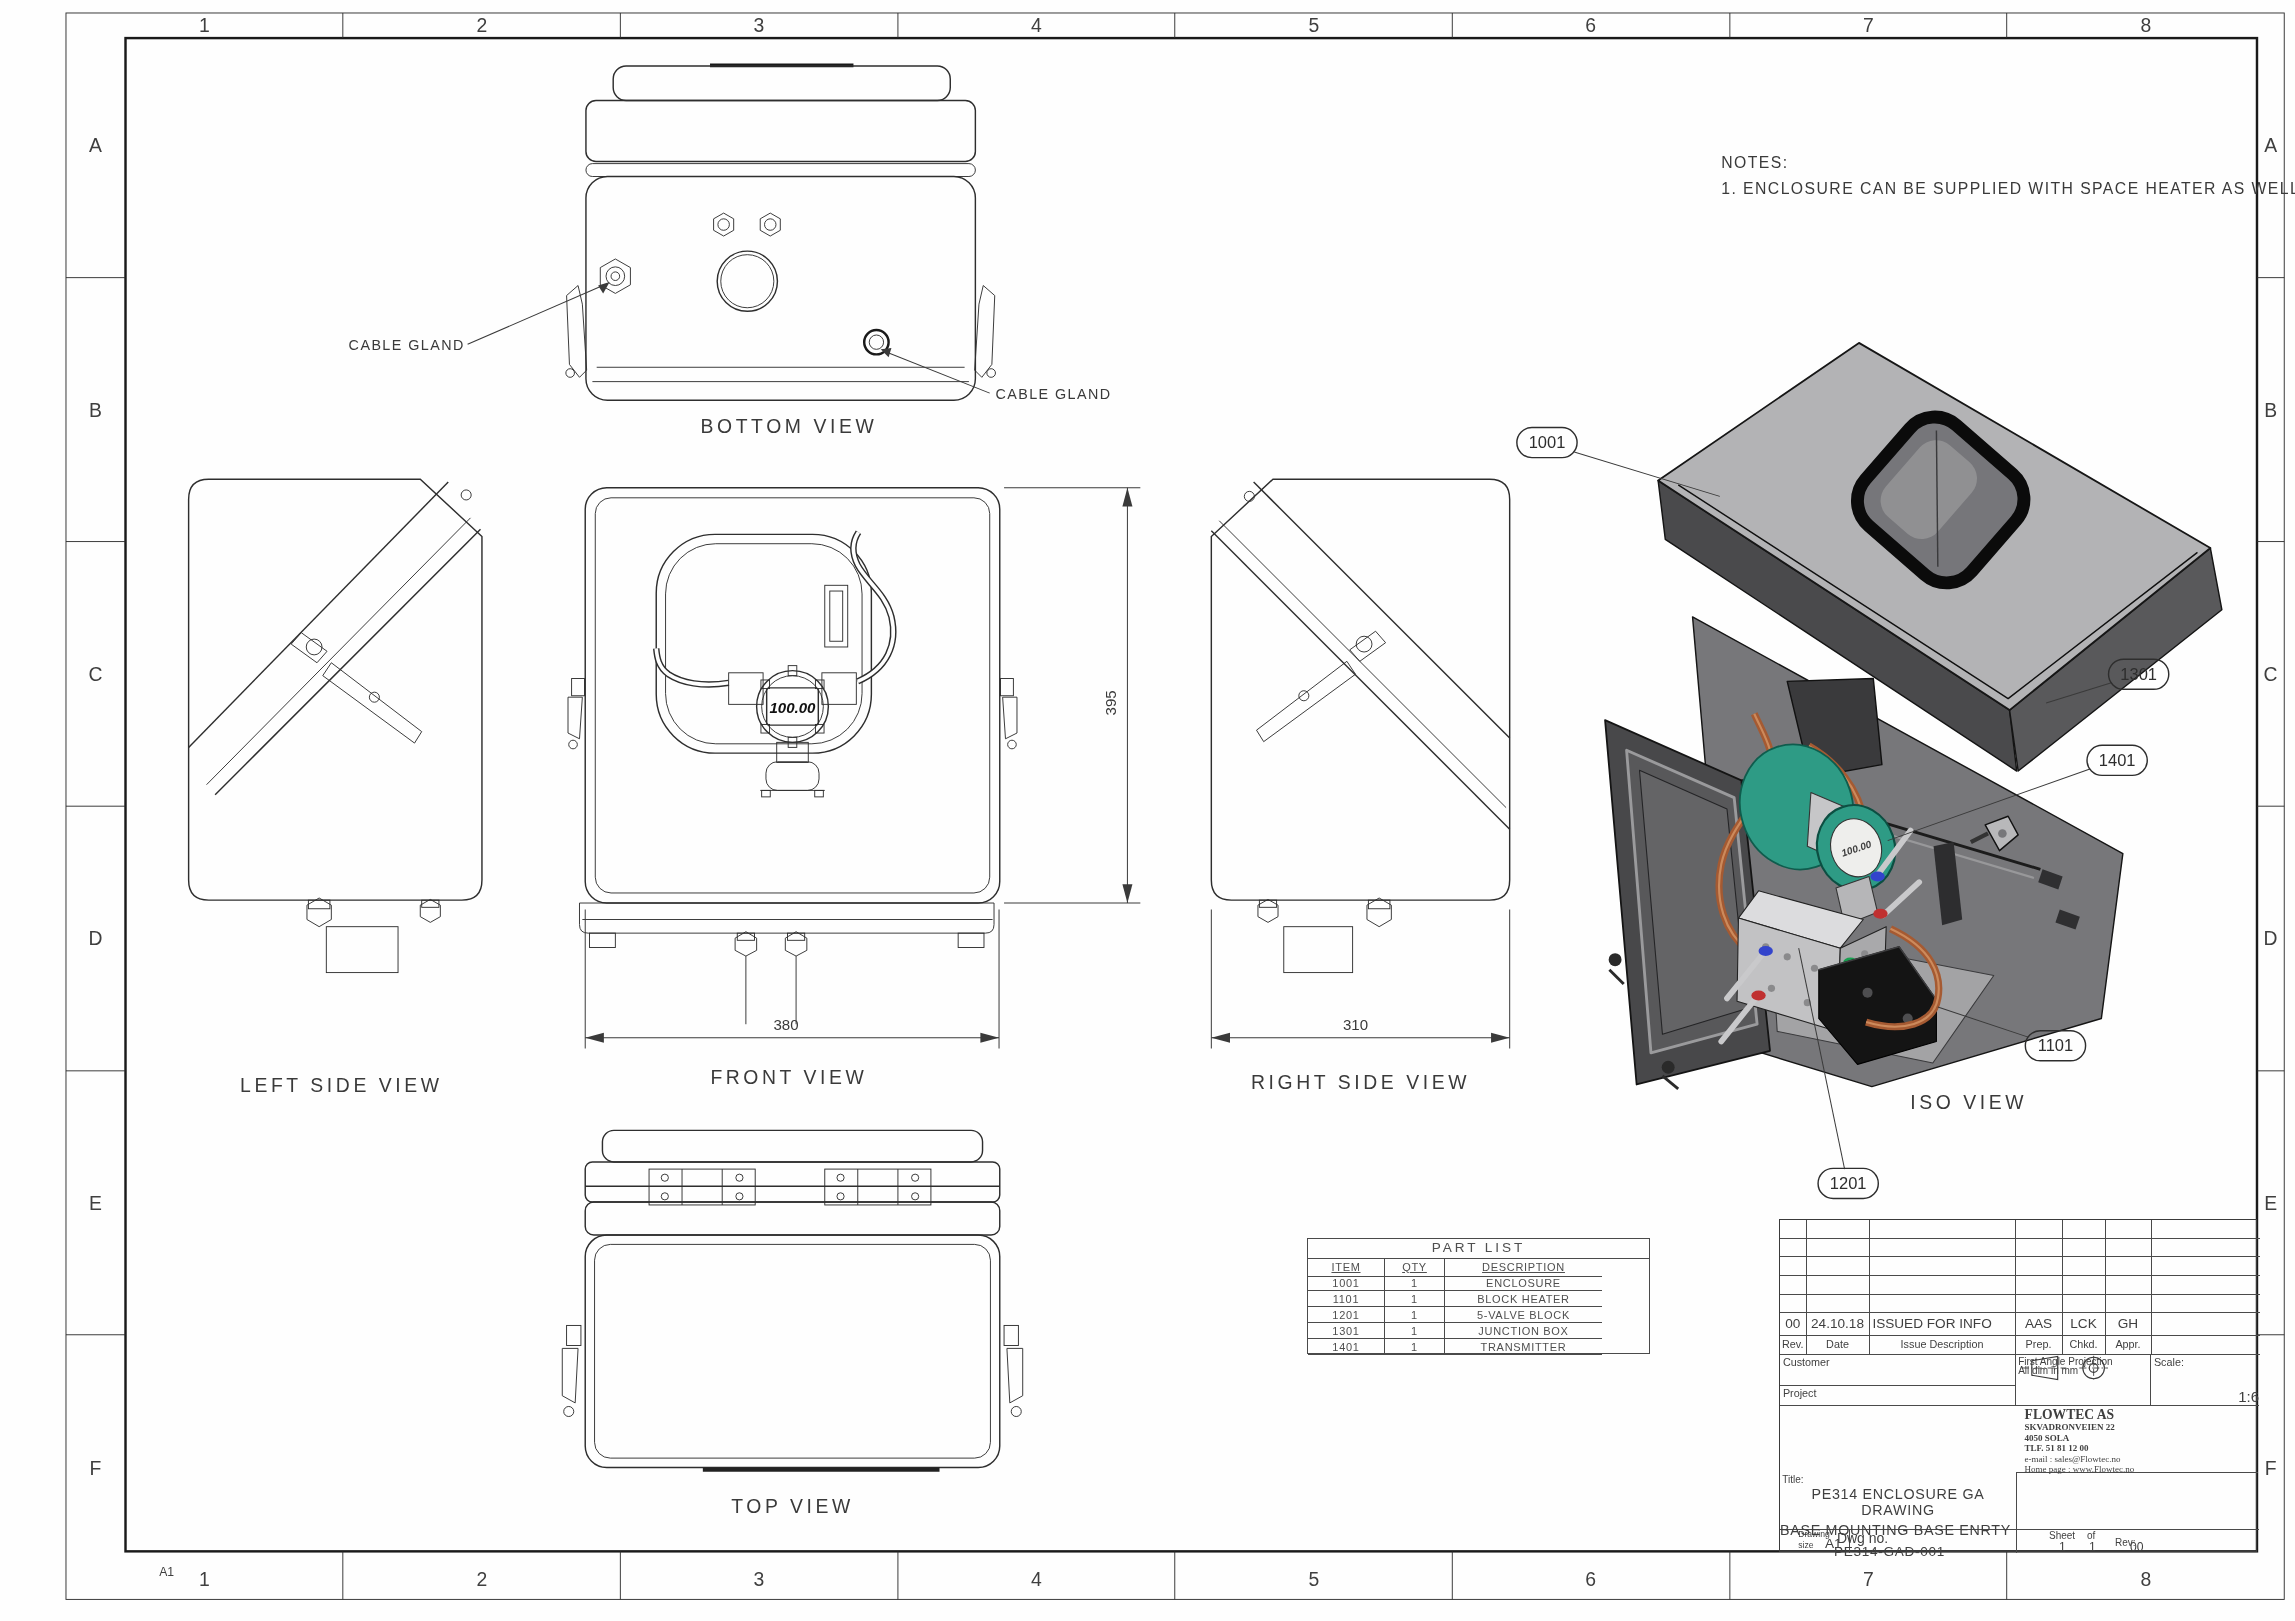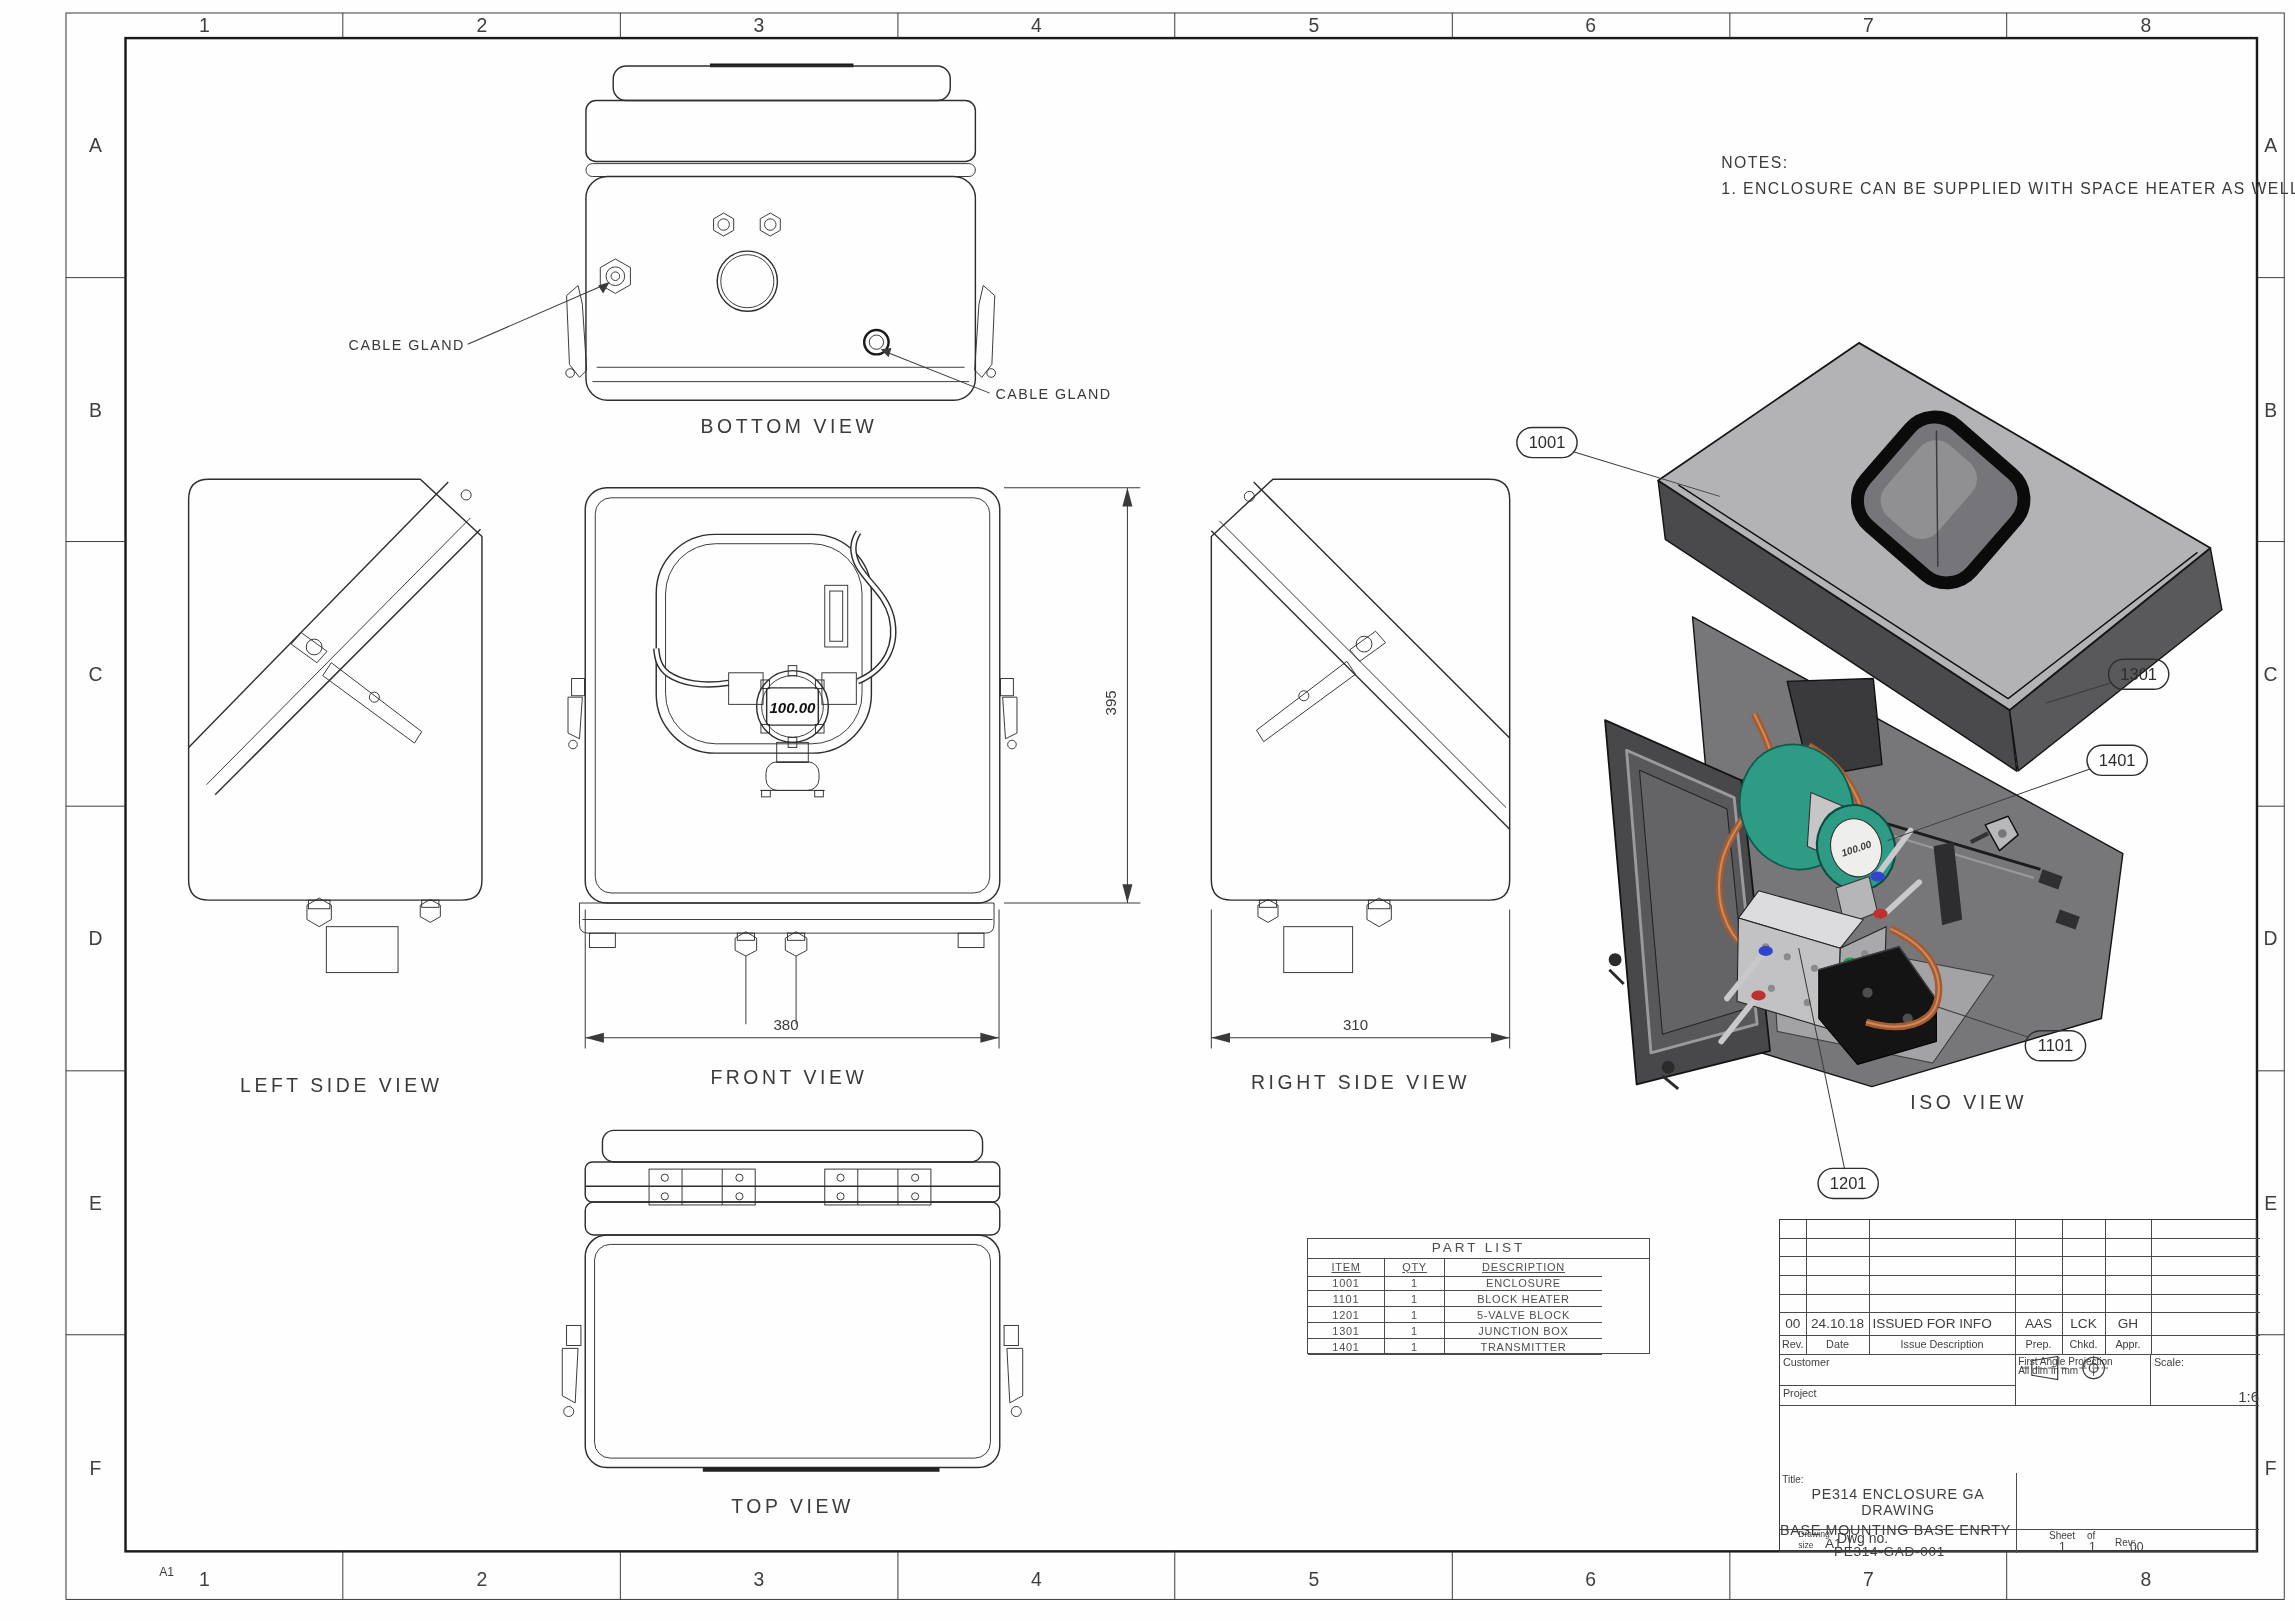--- a/index.html
+++ b/index.html
@@ -533,20 +533,28 @@
       <line x1="88" y1="18" x2="128" y2="18" stroke="#3a3a3a" stroke-width="1.2" stroke-dasharray="10 3 2 3"></line>
       <line x1="108" y1="1" x2="108" y2="35" stroke="#3a3a3a" stroke-width="1.2" stroke-dasharray="10 3 2 3"></line>
     </svg>
     <div style="font-size:10px;margin-top:-2.9px;padding-left:2.2px;">All dim in mm</div>
   </div>
   <div class="abs" style="left:371px;top:135px;width:108px;height:51px;border-bottom:0.9px solid #4a4a4a;">
     <div style="font-size:10.8px;padding:1.4px 0 0 2.9px;">Scale:</div>
     <div style="font-size:15px;text-align:right;margin-top:20px;">1:6</div>
   </div>
 
+  <div class="abs tb-serif" style="left:236px;top:186px;width:242px;height:67px;border-bottom:0.9px solid #4a4a4a;padding:2.2px 0 0 8.6px;line-height:10.4px;">
+    <div style="font-size:13.6px;font-weight:bold;line-height:14.3px;">FLOWTEC AS</div>
+    <div style="font-size:9px;font-weight:bold;">SKVADRONVEIEN 22</div>
+    <div style="font-size:9px;font-weight:bold;">4050 SOLA</div>
+    <div style="font-size:9px;font-weight:bold;">TLF. 51 81 12 00</div>
+    <div style="font-size:9px;">e-mail : sales@Flowtec.no</div>
+    <div style="font-size:9px;">Home page : www.Flowtec.no</div>
+  </div>
 
   <div class="abs" style="left:0;top:253px;width:237px;height:57px;border-right:0.9px solid #4a4a4a;border-bottom:0.9px solid #4a4a4a;">
     <div style="font-size:10px;padding:0.7px 0 0 2.2px;">Title:</div>
     <div style="font-size:14.3px;letter-spacing:0.7px;text-align:center;margin-top:1.4px;">PE314 ENCLOSURE GA DRAWING</div>
     <div style="font-size:14.3px;letter-spacing:0.7px;text-align:left;margin-top:4.3px;">BASE MOUNTING BASE ENRTY</div>
   </div>
   <div class="abs" style="left:237px;top:253px;width:242px;height:57px;border-bottom:0.9px solid #4a4a4a;"></div>
 
   <div class="abs" style="left:16px;top:309px;width:54px;height:24px;border-right:0.9px solid #4a4a4a;">
     <div style="font-size:8.6px;padding:0.7px 0 0 2.2px;line-height:8.6px;">Drawing</div>

